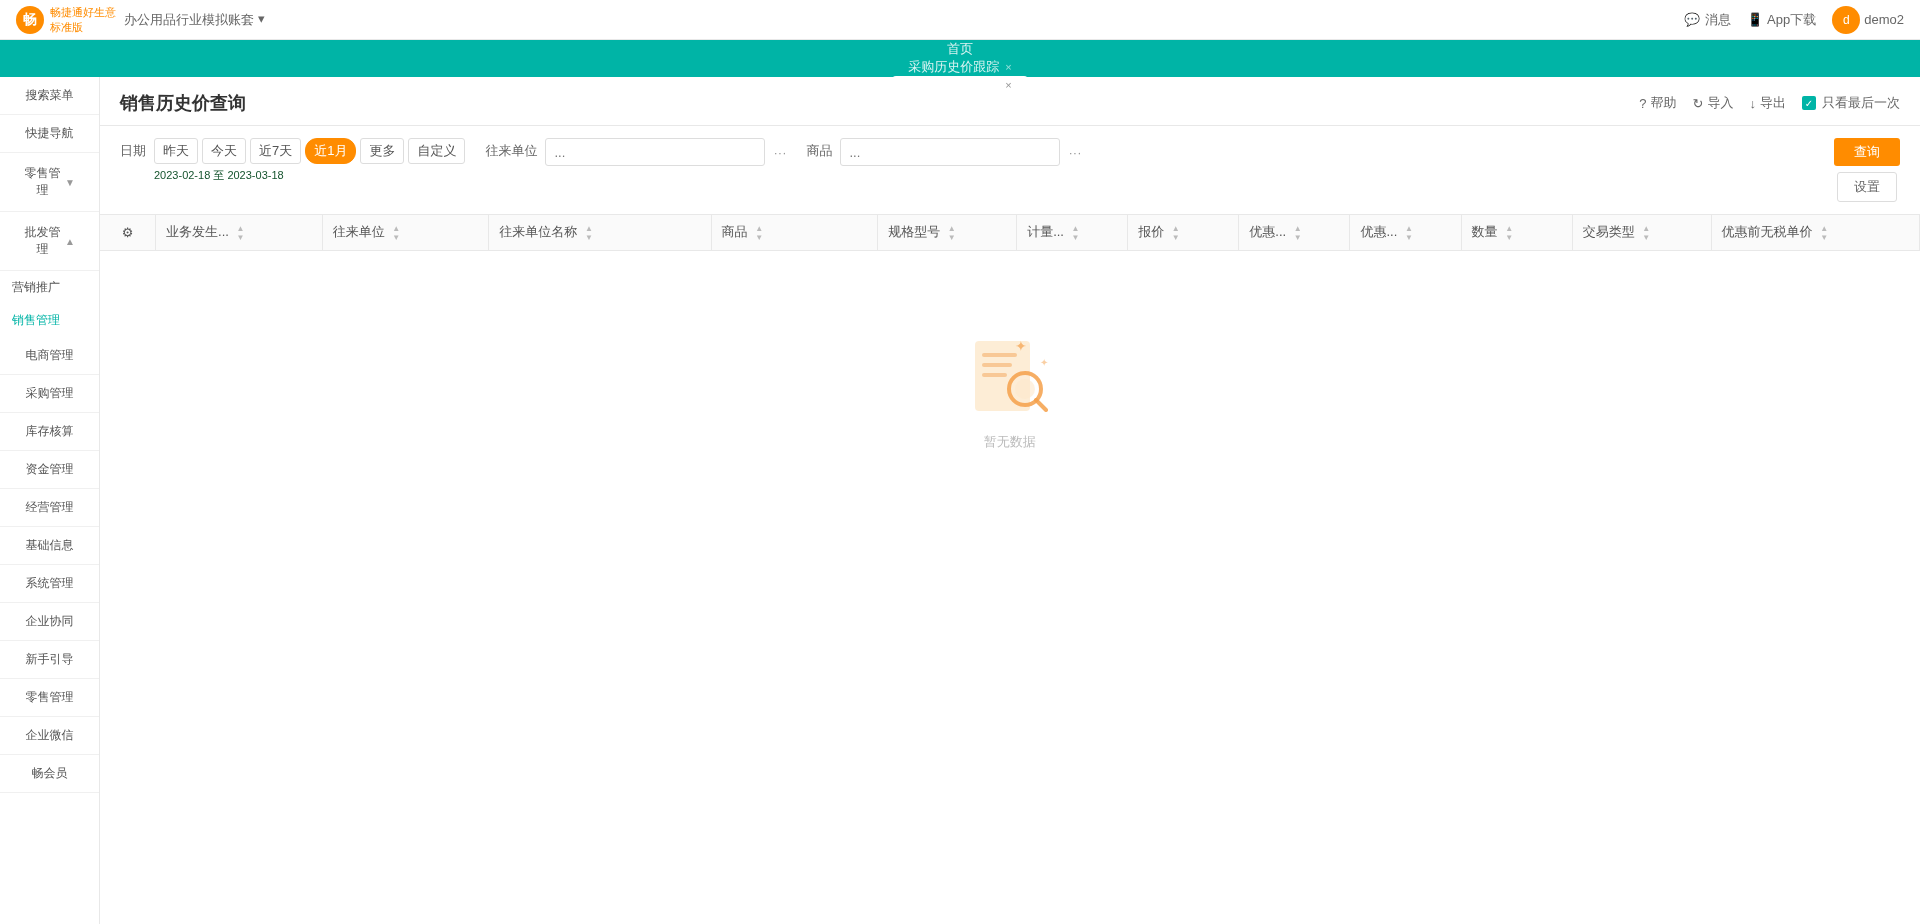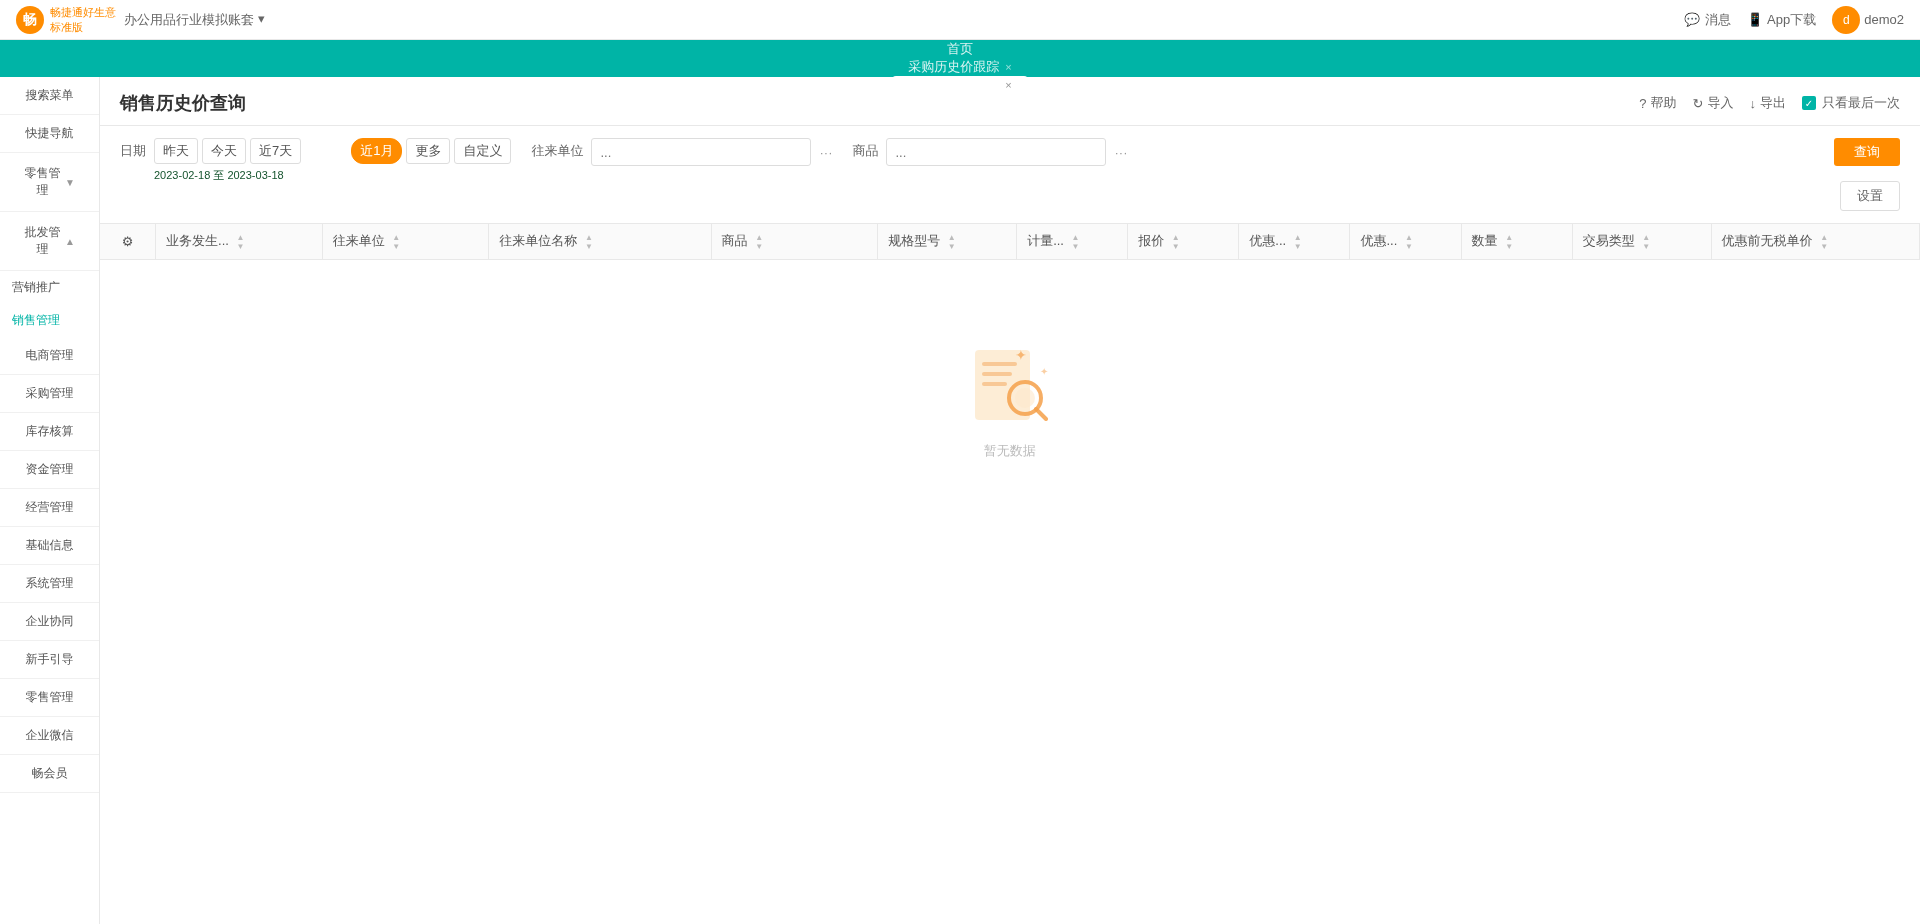--- a/index.html
+++ b/index.html
@@ -260,21 +260,20 @@
       cursor: pointer;
       font-size: 13px;
       color: #555;
       background: #fff;
     }
     .filter-btn.active {
       background: #ff8c00;
       border-color: #ff8c00;
       color: white;
       border-radius: 12px;
-      margin-left: 46px;
     }
     .filter-date-range {
       font-size: 11px;
       color: #14532d;
     }
     .filter-input-group {
       display: flex;
       align-items: center;
       gap: 8px;
     }
@@ -306,22 +305,22 @@
       color: #666;
       border: 1px solid #ddd;
       border-radius: 3px;
       cursor: pointer;
       font-size: 13px;
     }
     .filter-right-actions {
       margin-left: auto;
       display: flex;
       flex-direction: column;
-      align-items: flex-end;
-      gap: 15px;
+      align-items: center;
+      gap: 6px;
     }
 
     
     .table-container {
       flex: 1;
       overflow: auto;
       position: relative;
     }
     table {
       width: 100%;

